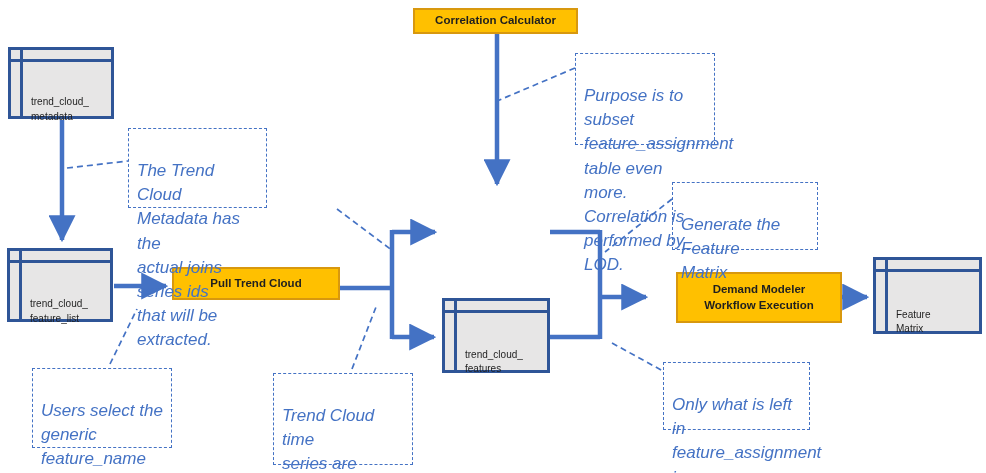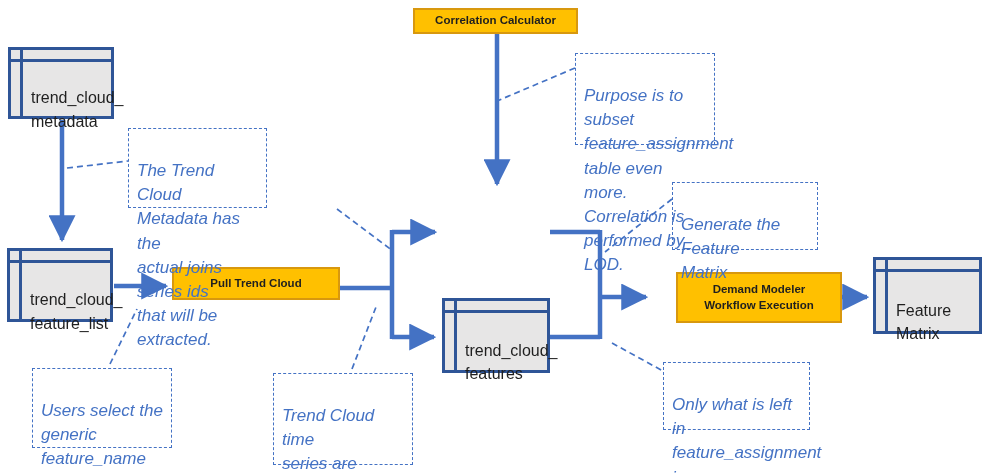--- a/index.html
+++ b/index.html
@@ -5,21 +5,21 @@
   html,body{margin:0;padding:0;background:#fff;}
   #canvas{position:relative;width:986px;height:473px;background:#ffffff;overflow:hidden;
           font-family:"Liberation Sans",sans-serif;}
   #connector-layer{position:absolute;left:0;top:0;width:986px;height:473px;z-index:1;}
   .shape{position:absolute;box-sizing:border-box;z-index:2;}
   
   .tbl{background:#E7E6E6;border:3px solid #2F5597;}
   .tbl-hdr{height:9px;border-bottom:3px solid #2F5597;}
   .tbl-vline{position:absolute;top:0;bottom:0;left:9px;width:3px;background:#2F5597;}
   .tbl-label{position:absolute;left:20px;right:3px;top:12px;bottom:2px;display:flex;align-items:center;
-             font-size:16px;line-height:1.45;color:#1f1f1f;white-space:pre-line;margin-top:43px;}
+             font-size:10px;line-height:1.45;color:#1f1f1f;white-space:pre-line;margin-top:43px;}
   
   .proc{background:#FFC000;border:2px solid #D8980E;display:flex;align-items:center;justify-content:center;
         text-align:center;font-weight:bold;font-size:11.5px;line-height:1.35;color:#1f1f1f;}
   
   .note{border:1.6px dashed #4472C4;color:#4472C4;font-size:17px;line-height:1.42;
         padding:6px 8px;white-space:pre-line;background:transparent;font-style:italic;}
 </style>
 </head>
 <body>
 

